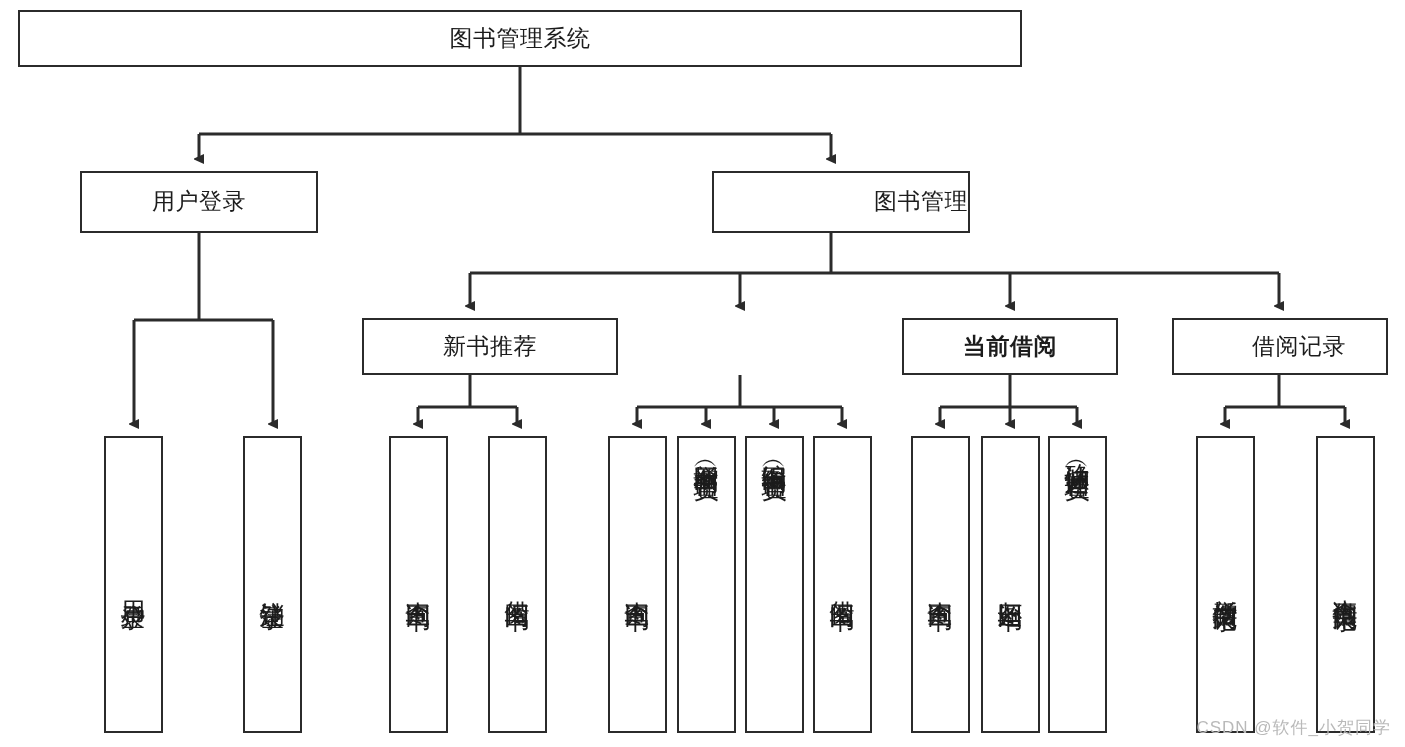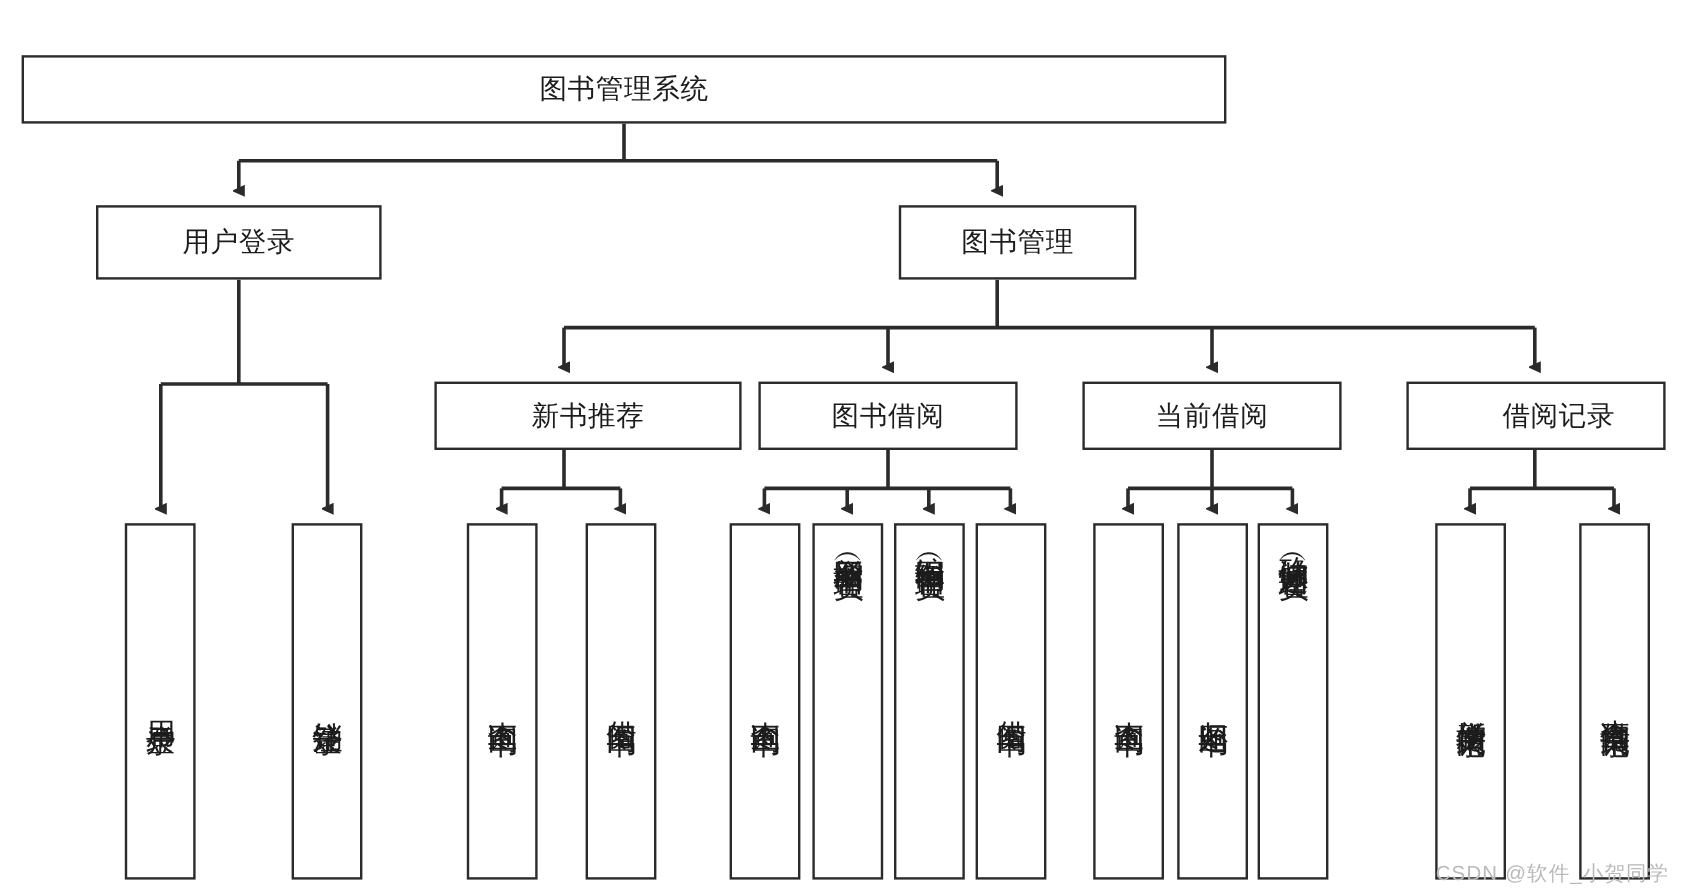--- a/index.html
+++ b/index.html
@@ -118,38 +118,35 @@
       <path d="M 1010 407 L 1010 424" marker-end="url(#arrow)"></path>
       <path d="M 1077 407 L 1077 424" marker-end="url(#arrow)"></path>
 
       <path d="M 1279 375 L 1279 407"></path>
       <path d="M 1225 407 L 1345 407"></path>
       <path d="M 1225 407 L 1225 424" marker-end="url(#arrow)"></path>
       <path d="M 1345 407 L 1345 424" marker-end="url(#arrow)"></path>
     </g>
   </svg>
 
-  <div class="node horizontal" style="left:18px; top:10px; width:1004px; height:57px;margin-top:36px;">
+  <div class="node horizontal" style="left:18px; top:10px; width:1004px; height:57px;">
     <span class="label">图书管理系统</span>
   </div>
 
   <div class="node horizontal" style="left:80px; top:171px; width:238px; height:62px;">
     <span class="label">用户登录</span>
   </div>
-  <div class="node horizontal" style="left:749px; top:171px; width:198px; height:62px;">
+  <div class="node horizontal" style="left:712px; top:171px; width:258px; height:62px;justify-content:flex-end;">
     <span class="label">图书管理</span>
   </div>
 
   <div class="node horizontal" style="left:362px; top:318px; width:256px; height:57px;">
     <span class="label">新书推荐</span>
   </div>
-  <div class="node horizontal" style="left:632px; top:318px; width:216px; height:57px;">
-    <span class="label">图书借阅</span>
-  </div>
-  <div class="node horizontal" style="left:902px; top:318px; width:216px; height:57px;">
+  <div class="node horizontal" style="left:902px; top:318px; width:216px; height:57px;font-weight:bold;">
     <span class="label">当前借阅</span>
   </div>
   <div class="node horizontal" style="left:1172px; top:318px; width:216px; height:57px;padding-left:38px;">
     <span class="label">借阅记录</span>
   </div>
 
   <div class="node vertical centered" style="left:104px; top:436px; width:59px; height:297px;">
     <span class="label">用户登录</span>
   </div>
   <div class="node vertical centered" style="left:243px; top:436px; width:59px; height:297px;">

